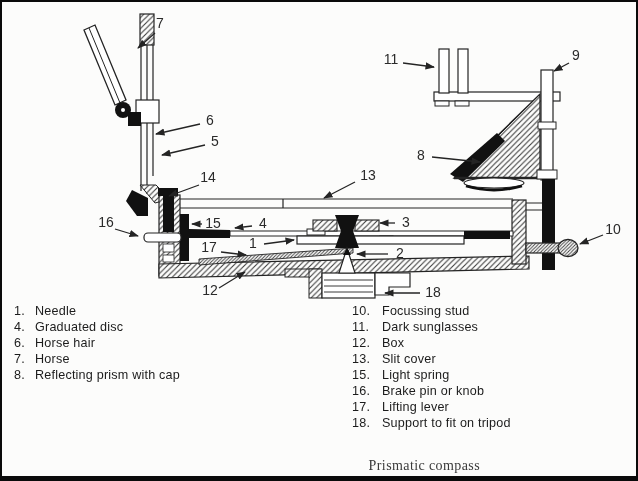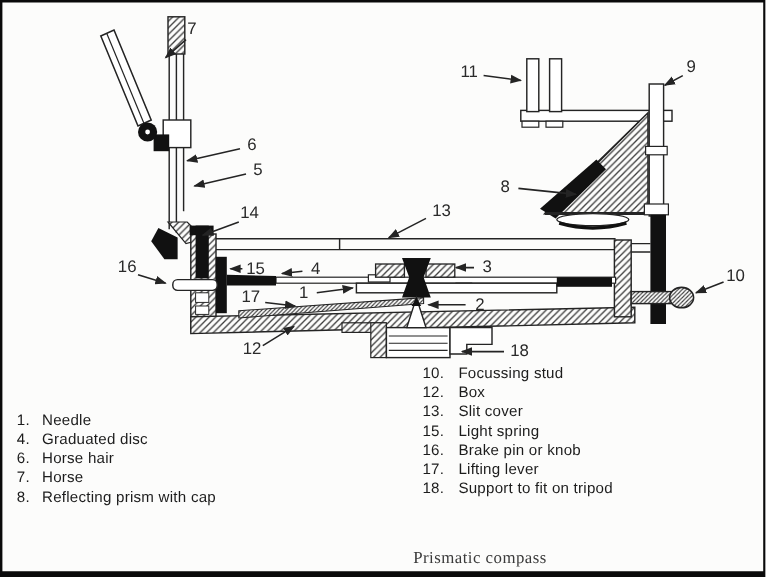--- a/index.html
+++ b/index.html
@@ -5,27 +5,27 @@
   html,body{margin:0;padding:0;background:#ffffff;}
   .page{
     position:relative;width:638px;height:481px;box-sizing:border-box;
     background:#fcfcfb;border:2px solid #0a0a0a;border-bottom-width:5px;
     overflow:hidden;font-family:"Liberation Sans",sans-serif;
   }
   svg.diagram{position:absolute;left:0;top:0;}
   svg .ink{stroke:#242424;fill:none;}
   svg text{font-family:"Liberation Sans",sans-serif;font-size:14px;fill:#2a2a2a;}
   .legend-col{position:absolute;top:301px;}
-  .lc-left{left:12px;margin-top:39px;}
+  .lc-left{left:12px;}
   .lc-right{left:350px;}
   .legend-item{height:16px;line-height:16px;font-size:12.6px;color:#1c1c1c;letter-spacing:.2px;white-space:nowrap;}
   .legend-item .num{display:inline-block;min-width:21px;}
   .lc-right .legend-item .num{min-width:30px;}
   .caption{
-    position:absolute;left:318px;top:456px;width:160px;text-align:center;
+    position:absolute;left:318px;top:456px;width:160px;text-align:right;
     font-family:"Liberation Serif",serif;font-size:14px;color:#3a3a3a;letter-spacing:.4px;
   }
 </style>
 </head>
 <body>
 
 <div class="page">
 
   <svg class="diagram" width="638" height="300" viewBox="0 0 638 300">
     <defs>
@@ -156,20 +156,21 @@
   <div class="legend-col lc-left">
     <div class="legend-item"><span class="num">1.</span><span>Needle</span></div>
     <div class="legend-item"><span class="num">4.</span><span>Graduated disc</span></div>
     <div class="legend-item"><span class="num">6.</span><span>Horse hair</span></div>
     <div class="legend-item"><span class="num">7.</span><span>Horse</span></div>
     <div class="legend-item"><span class="num">8.</span><span>Reflecting prism with cap</span></div>
   </div>
 
   <div class="legend-col lc-right">
     <div class="legend-item"><span class="num">10.</span><span>Focussing stud</span></div>
+    <div class="legend-item"><span class="num">11.</span><span>Dark sunglasses</span></div>
     <div class="legend-item"><span class="num">12.</span><span>Box</span></div>
     <div class="legend-item"><span class="num">13.</span><span>Slit cover</span></div>
     <div class="legend-item"><span class="num">15.</span><span>Light spring</span></div>
     <div class="legend-item"><span class="num">16.</span><span>Brake pin or knob</span></div>
     <div class="legend-item"><span class="num">17.</span><span>Lifting lever</span></div>
     <div class="legend-item"><span class="num">18.</span><span>Support to fit on tripod</span></div>
   </div>
 
   <div class="caption">Prismatic compass</div>
 </div>

